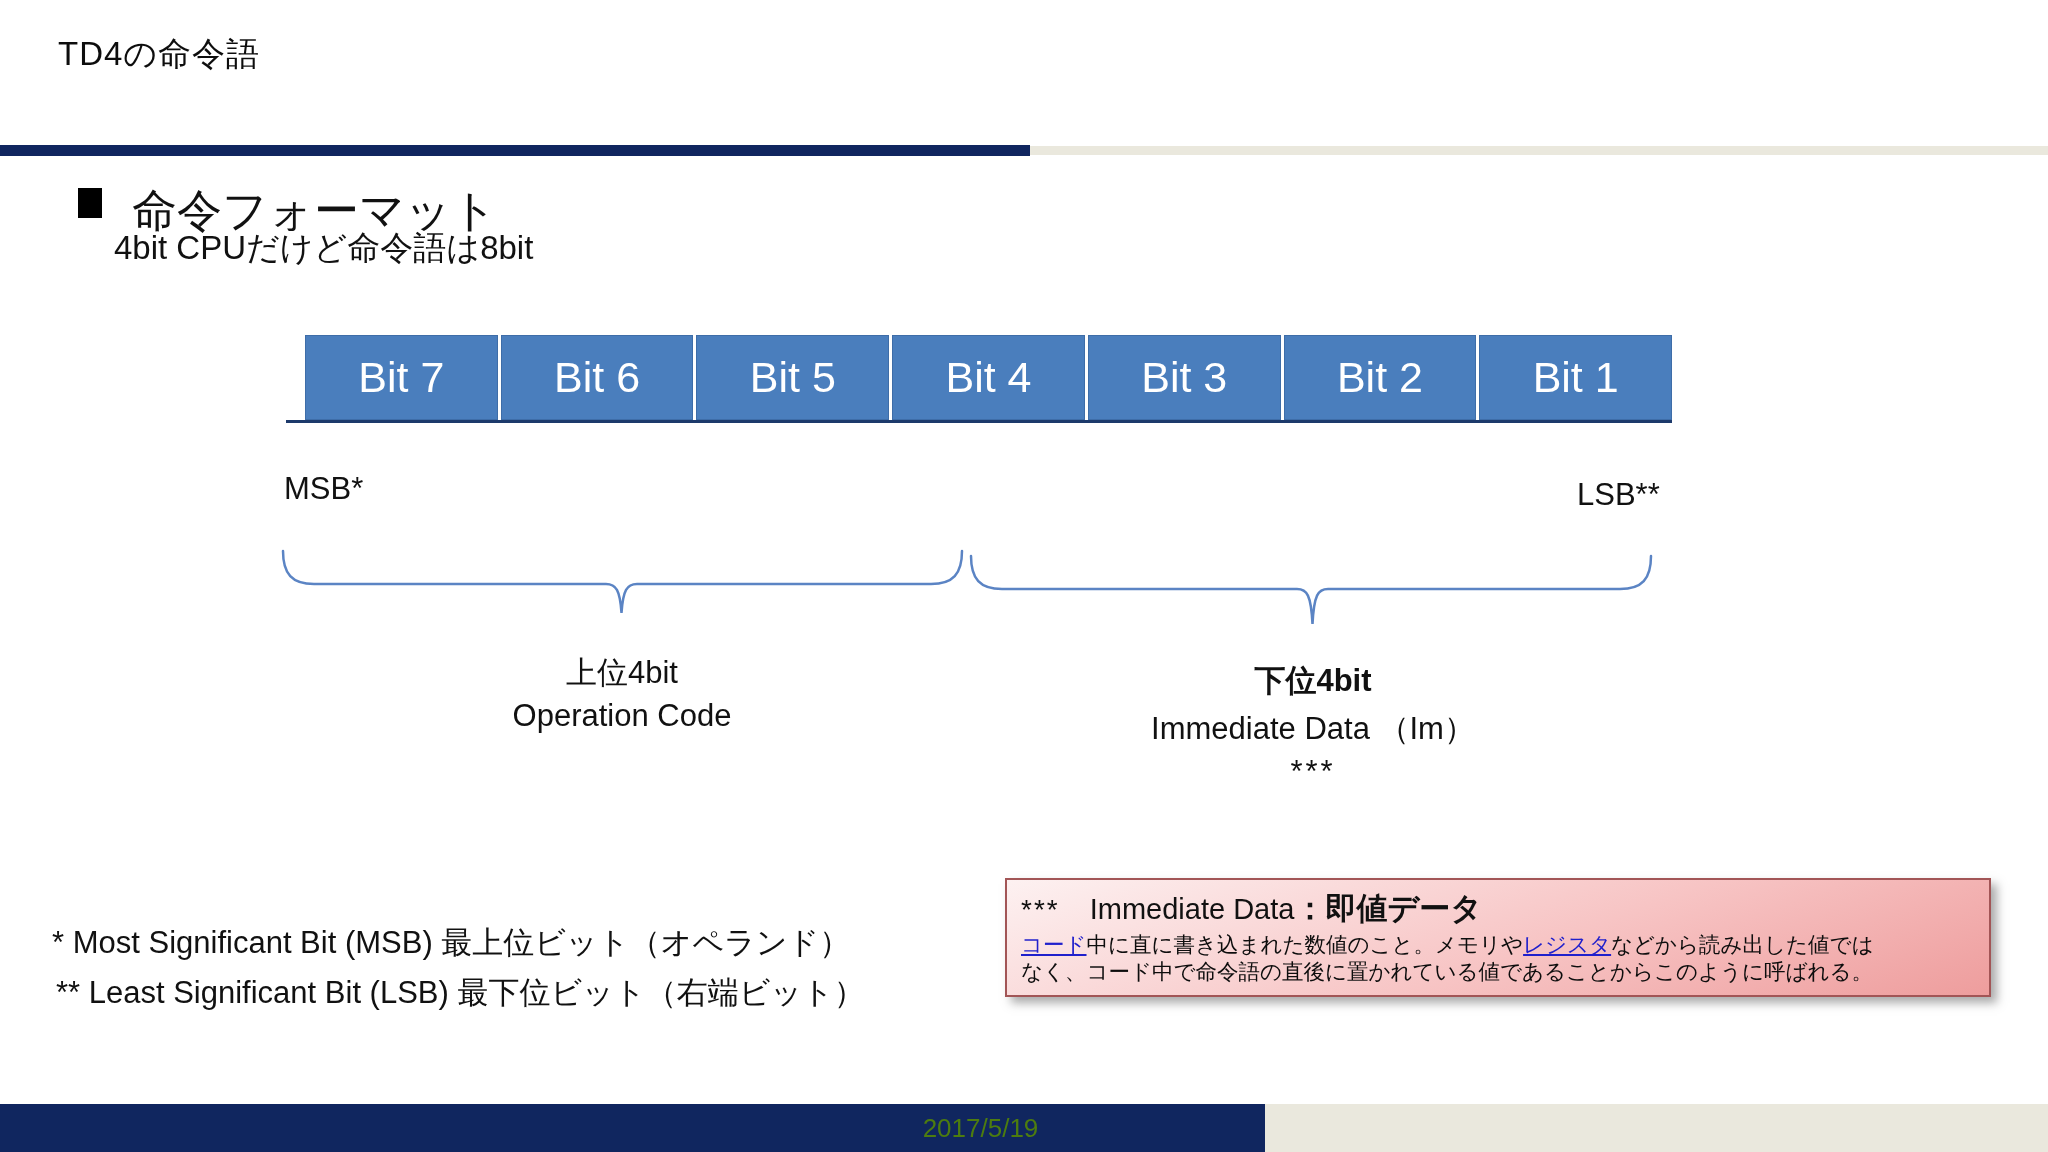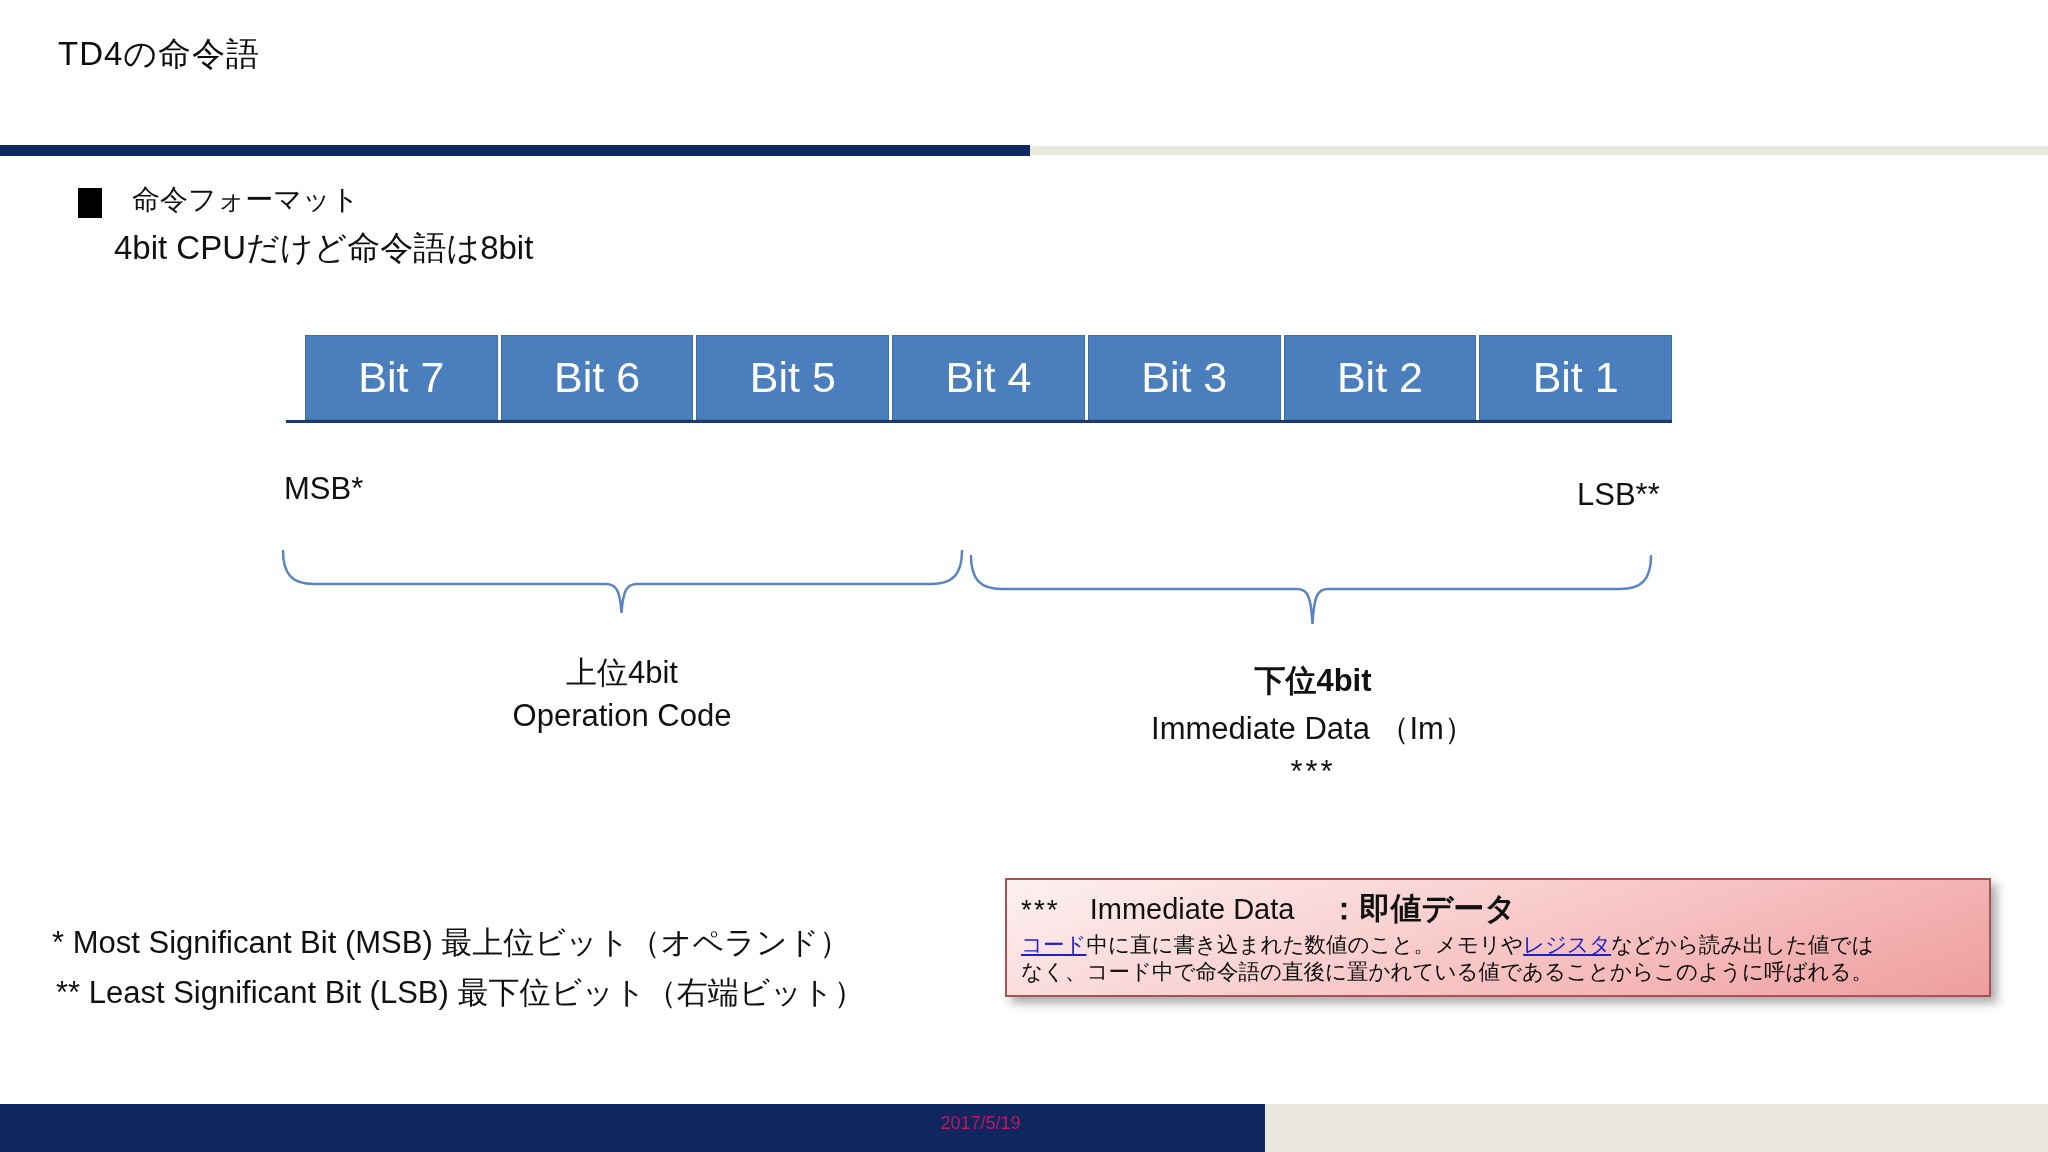--- a/index.html
+++ b/index.html
@@ -6,21 +6,21 @@
   #slide{
     position:relative;width:2048px;height:1152px;background:#ffffff;
     font-family:"Liberation Sans","DejaVu Sans",sans-serif;color:#111;
     overflow:hidden;
   }
   .abs{position:absolute;}
   #page-title{left:58px;top:32px;font-size:33px;letter-spacing:1px;color:#0d0d0d;}
   #rule-navy{left:0;top:145px;width:1030px;height:11px;background:#10265f;}
   #rule-beige{left:1030px;top:146px;width:1018px;height:9px;background:#eae8dd;}
   #bullet{left:78px;top:188px;width:24px;height:30px;background:#000;}
-  #heading-label{left:132px;top:181px;font-size:28px;}
+  #heading-label{left:132px;top:181px;font-size:45px;}
   #heading-sub{left:114px;top:226px;font-size:33px;}
   #bit-row{
     left:286px;top:335px;width:1367px;height:85px;
     display:flex;gap:3px;border-bottom:3px solid #1d3a6b;background:#fff;padding-left:19px;
   }
   .bit-cell{
     flex:1;background:#4a7ebd;border:1px solid #3e6da8;color:#fff;
     font-size:43px;display:flex;align-items:center;justify-content:center;
   }
   #msb-label{left:284px;top:471px;font-size:31px;}
@@ -37,27 +37,27 @@
   #note-box{
     left:1005px;top:878px;width:986px;box-sizing:border-box;
     border:2px solid #a25556;
     background:linear-gradient(160deg,#fdf1f1 0%,#f7c4c4 55%,#ee9d9d 100%);
     box-shadow:6px 6px 9px rgba(90,90,90,.5);
     padding:8px 14px 10px 14px;
   }
   #note-title{white-space:nowrap;margin-bottom:2px;}
   #note-title .stars{font-size:28px;letter-spacing:2px;margin-right:30px;}
   #note-title .en{font-size:29px;}
-  #note-title .ja{font-size:31px;font-weight:600;margin-left:34px;}
+  #note-title .ja{font-size:31px;font-weight:600;}
   .note-line{font-size:21.5px;line-height:1.24;color:#0d0d0d;}
   .note-line .link{color:#2020cc;text-decoration:underline;cursor:pointer;}
   .note-line b,.note-line .b{font-weight:bold;}
   #bar-navy{left:0;top:1104px;width:1265px;height:48px;background:#10265f;}
   #bar-beige{left:1265px;top:1104px;width:783px;height:48px;background:#eae8dd;}
-  #slide-date{left:0;top:1113px;width:1961px;text-align:center;color:#be185d;font-size:18px;}
+  #slide-date{left:0;top:1113px;width:1961px;text-align:center;color:#4d7c0f;font-size:26px;}
 </style>
 </head>
 <body>
 
 <div id="slide">
 
   <div class="abs" id="page-title">TD4の命令語</div>
 
   <div class="abs" id="rule-navy"></div>
   <div class="abs" id="rule-beige"></div>

